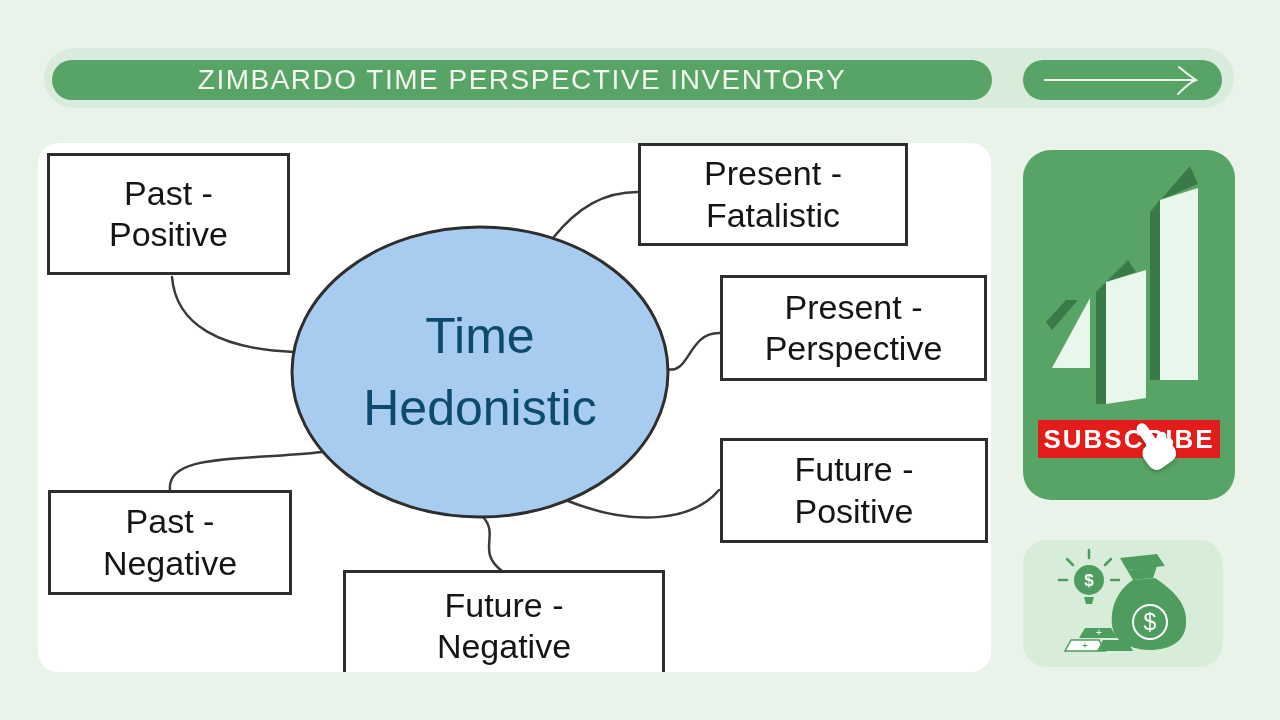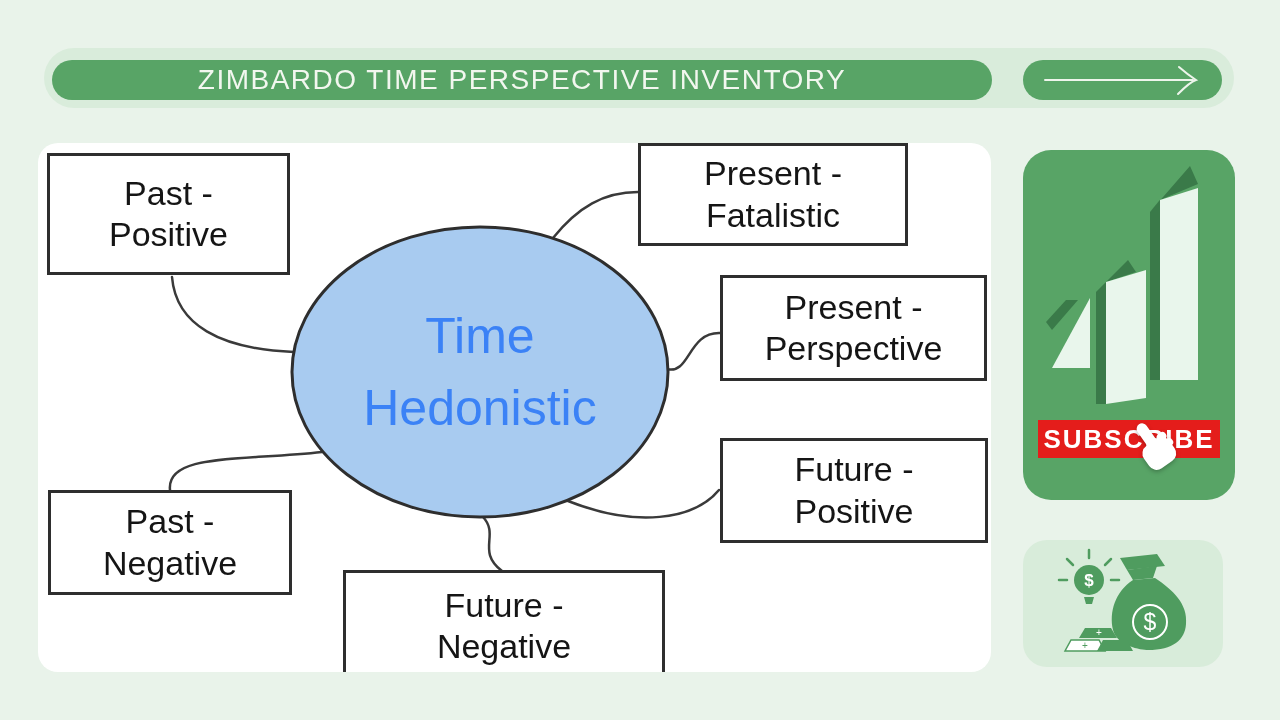--- a/index.html
+++ b/index.html
@@ -41,21 +41,21 @@
   }
   .node-pp{left:9px;  top:10px;  width:243px;height:122px;}
   .node-ph{left:600px;top:0px;   width:270px;height:103px;}
   .node-pf{left:682px;top:132px; width:267px;height:106px;}
   .node-fp{left:682px;top:295px; width:268px;height:105px;}
   .node-fn{left:305px;top:427px; width:322px;height:112px;}
   .node-pn{left:10px; top:347px; width:244px;height:105px;}
   .center-label{
     position:absolute;left:254px;top:92px;width:376px;height:274px;
     display:flex;flex-direction:column;align-items:center;justify-content:center;
-    font-size:50px;line-height:1.45;color:#3b82f6;text-align:center;
+    font-size:50px;line-height:1.45;color:#0c4a6e;text-align:center;
   }
   
   .channel-card{
     position:absolute;left:1023px;top:150px;width:212px;height:350px;
     background:#58a466;border-radius:28px;
   }
   .subscribe-btn{
     position:absolute;left:15px;top:270px;width:182px;height:38px;
     background:#e41d1b;display:flex;align-items:center;justify-content:center;
   }

